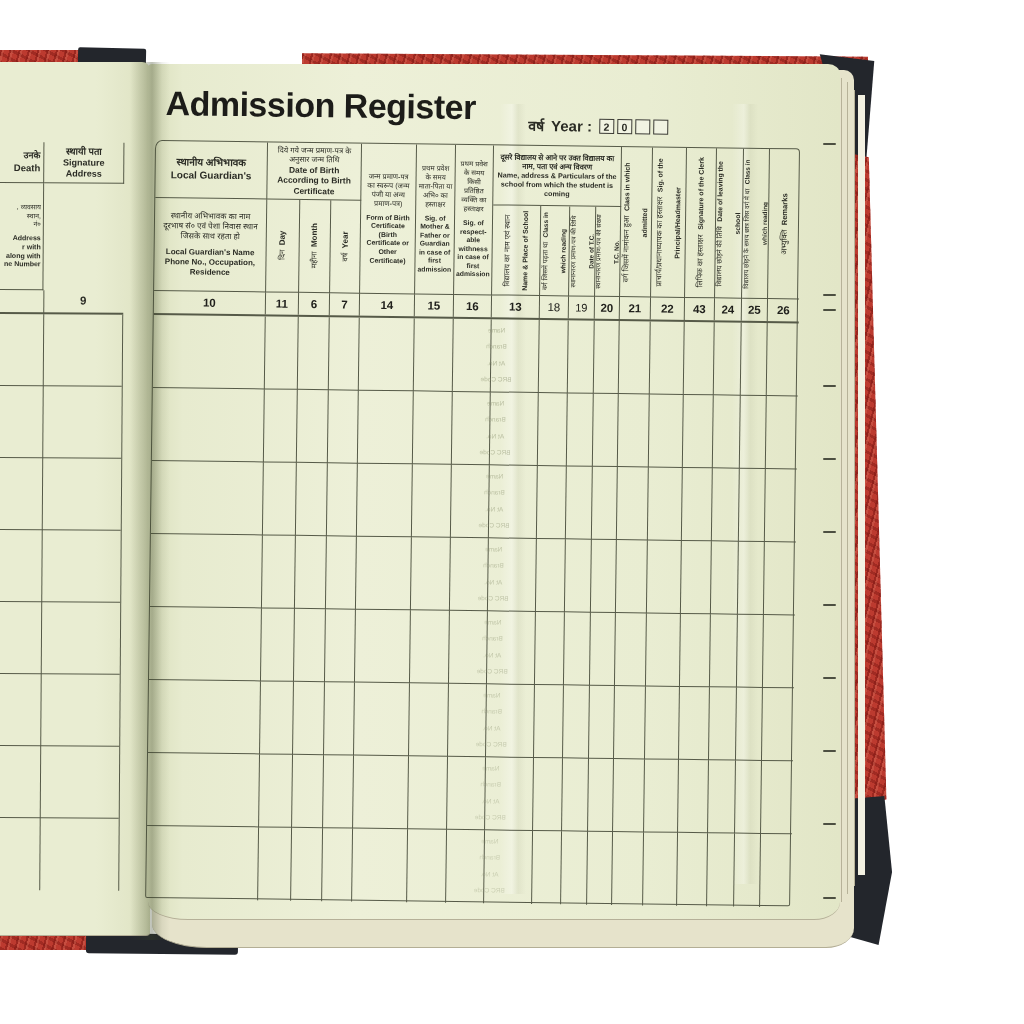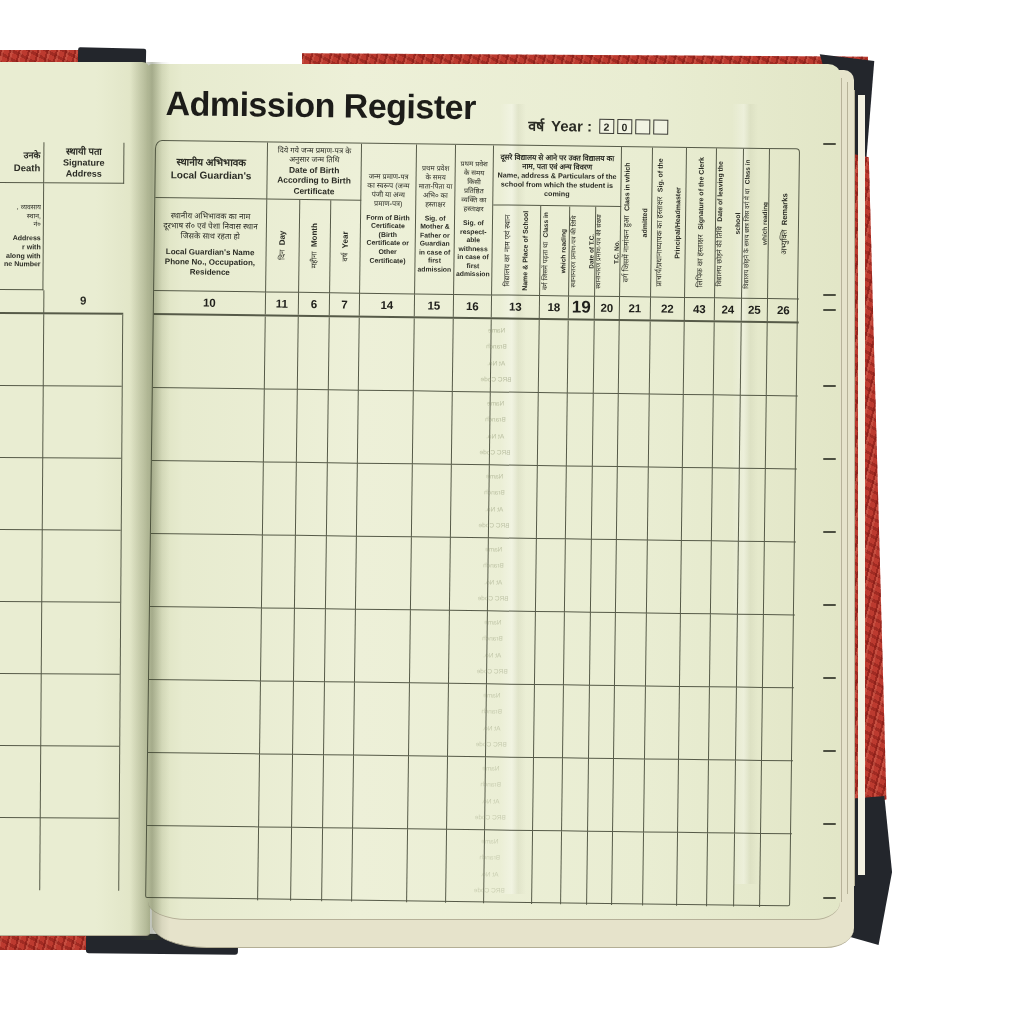--- a/index.html
+++ b/index.html
@@ -190,22 +190,22 @@
 
         <div class="abs" id="numrow" style="left: 0px; top: 150px; width: 645px; height: 24px; border-bottom: 2.4px solid var(--line); display: grid; grid-template-columns: 112px 33px 31px 30px 55px 39px 38px 48px 29px 26px 25px 31px 34px 30px 27px 26px 31px;">
             <div style="display: flex; align-items: center; justify-content: center; font-size: 11.5px; font-weight: 700; color: rgb(32, 32, 28); border-right: 1px solid var(--line);">10</div>
             <div style="display: flex; align-items: center; justify-content: center; font-size: 11.5px; font-weight: 700; color: rgb(32, 32, 28); border-right: 1px solid var(--line);">11</div>
             <div style="display: flex; align-items: center; justify-content: center; font-size: 11.5px; font-weight: 700; color: rgb(32, 32, 28); border-right: 1px solid var(--line);">6</div>
             <div style="display: flex; align-items: center; justify-content: center; font-size: 11.5px; font-weight: 700; color: rgb(32, 32, 28); border-right: 1px solid var(--line);">7</div>
             <div style="display: flex; align-items: center; justify-content: center; font-size: 11.5px; font-weight: 700; color: rgb(32, 32, 28); border-right: 1px solid var(--line);">14</div>
             <div style="display: flex; align-items: center; justify-content: center; font-size: 11.5px; font-weight: 700; color: rgb(32, 32, 28); border-right: 1px solid var(--line);">15</div>
             <div style="display: flex; align-items: center; justify-content: center; font-size: 11.5px; font-weight: 700; color: rgb(32, 32, 28); border-right: 1px solid var(--line);">16</div>
             <div style="display: flex; align-items: center; justify-content: center; font-size: 11.5px; font-weight: 700; color: rgb(32, 32, 28); border-right: 1px solid var(--line);">13</div>
-            <div style="display: flex; align-items: center; justify-content: center; font-size: 11.5px; font-weight: 700; color: rgb(32, 32, 28); border-right: 1px solid var(--line);">18</div>
-            <div style="display: flex; align-items: center; justify-content: center; font-size: 17px; font-weight: 700; color: rgb(32, 32, 28); border-right: 1px solid var(--line);">19</div>
+            <div style="display: flex; align-items: center; justify-content: center; font-size: 11.5px; font-weight: 400; color: rgb(32, 32, 28); border-right: 1px solid var(--line);">18</div>
+            <div style="display: flex; align-items: center; justify-content: center; font-size: 11px; font-weight: 400; color: rgb(32, 32, 28); border-right: 1px solid var(--line);">19</div>
             <div style="display: flex; align-items: center; justify-content: center; font-size: 11.5px; font-weight: 700; color: rgb(32, 32, 28); border-right: 1px solid var(--line);">20</div>
             <div style="display: flex; align-items: center; justify-content: center; font-size: 11.5px; font-weight: 700; color: rgb(32, 32, 28); border-right: 1px solid var(--line);">21</div>
             <div style="display: flex; align-items: center; justify-content: center; font-size: 11.5px; font-weight: 700; color: rgb(32, 32, 28); border-right: 1px solid var(--line);">22</div>
             <div style="display: flex; align-items: center; justify-content: center; font-size: 11.5px; font-weight: 700; color: rgb(32, 32, 28); border-right: 1px solid var(--line);">43</div>
             <div style="display: flex; align-items: center; justify-content: center; font-size: 11.5px; font-weight: 700; color: rgb(32, 32, 28); border-right: 1px solid var(--line);">24</div>
             <div style="display: flex; align-items: center; justify-content: center; font-size: 11.5px; font-weight: 700; color: rgb(32, 32, 28); border-right: 1px solid var(--line);">25</div>
             <div style="display: flex; align-items: center; justify-content: center; font-size: 11.5px; font-weight: 700; color: rgb(32, 32, 28);">26</div>
           </div>
 
         <div class="abs" id="rbody" style="left: 0px; top: 174px; width: 645px; height: 584px; display: grid; grid-template-columns: 112px 33px 31px 30px 55px 39px 38px 48px 29px 26px 25px 31px 34px 30px 27px 26px 31px; grid-auto-rows: 73px;">

